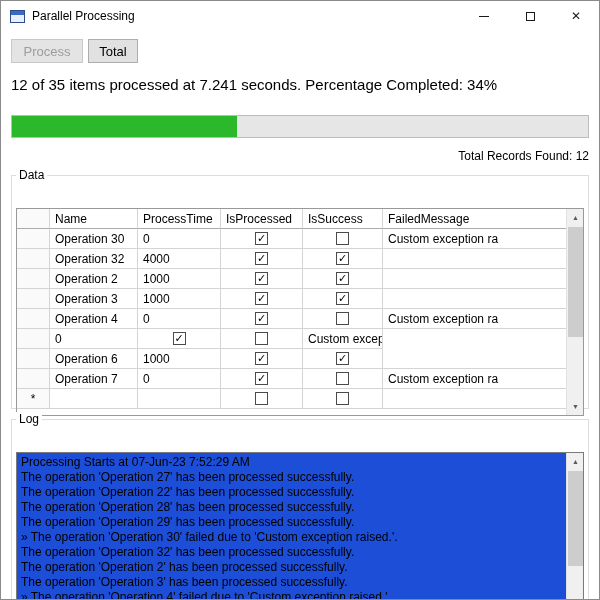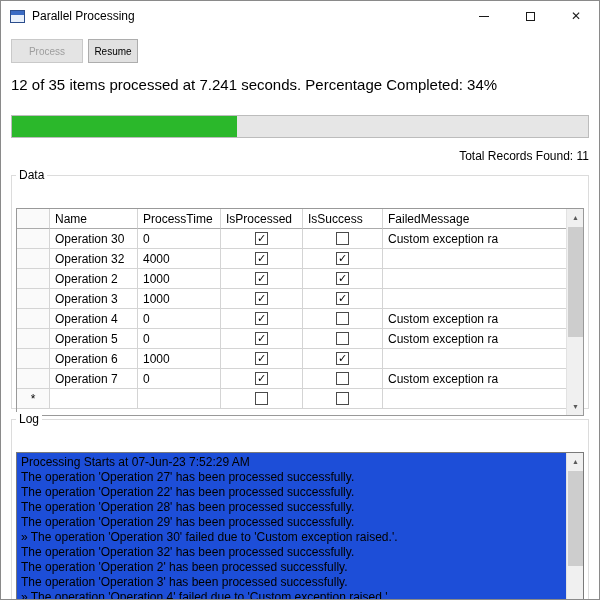--- a/index.html
+++ b/index.html
@@ -14,21 +14,21 @@
   .win-btns { margin-left:auto; display:flex; height:100%; }
   .win-btn { width:46px; height:100%; display:flex; align-items:center; justify-content:center; background:#fff; border:none; cursor:default; }
   .glyph-min { width:10px; height:1px; background:#1a1a1a; display:block; }
   .glyph-max { width:9px; height:9px; border:1px solid #1a1a1a; display:block; }
   .glyph-close { font-size:12px; color:#1a1a1a; line-height:1; }
 
   .content { flex:1; padding:8px 10px 0 10px; display:flex; flex-direction:column; }
 
   
   .btn-row { display:flex; align-items:center; }
-  .btn { height:24px; background:#e1e1e1; border:1px solid #adadad; font-size:10px; color:#000; text-align:center; }
+  .btn { height:24px; background:#e1e1e1; border:1px solid #adadad; font-size:13px; color:#000; text-align:center; }
   .btn-process { width:72px; margin-right:5px; background:#e4e4e4; border-color:#c9c9c9; color:#9d9d9d; }
   .btn-resume { width:50px; margin-right:13px; }
   .btn-cancel { width:62px; }
 
   
   .status-text { margin-top:13px; font-size:15px; color:#000; }
   .progress-track { margin-top:22px; height:23px; background:#e6e6e6; border:1px solid #bcbcbc; position:relative; }
   .progress-fill { position:absolute; left:0; top:0; bottom:0; background:#2bb82b; }
   .total-records { margin-top:11px; font-size:12px; text-align:right; color:#000; }
 
@@ -83,30 +83,30 @@
       <button class="win-btn">
           <span class="glyph-close">✕</span>
         </button>
     </div>
   </div>
 
   <div class="content">
 
     <div class="btn-row">
       <button class="btn btn-process" disabled="">Process</button>
-      <button class="btn btn-resume">Resume</button>
+      <button class="btn btn-resume">Total</button>
     </div>
 
     <div class="status-text">12 of 35 items processed at 7.241 seconds. Percentage Completed: 34%</div>
 
     <div class="progress-track">
       <div class="progress-fill" style="width: 39%; background: rgb(43, 184, 43);"></div>
     </div>
 
-    <div class="total-records">Total Records Found: 11</div>
+    <div class="total-records">Total Records Found: 12</div>
 
     <div class="groupbox group-data">
       <span class="groupbox-label">Data</span>
       <div class="grid">
         <div class="grid-header">
             <div class="cell rowhdr hdr"></div>
             <div class="cell hdr">Name</div>
             <div class="cell hdr">ProcessTime</div>
             <div class="cell hdr">IsProcessed</div>
             <div class="cell hdr">IsSuccess</div>
@@ -168,21 +168,20 @@
               <div class="cell center">
                 <div class="cb">✓</div>
               </div>
               <div class="cell center">
                 <div class="cb"></div>
               </div>
               <div class="cell">Custom exception ra</div>
             </div>
             <div class="grid-row">
               <div class="cell rowhdr"></div>
-              <div class="cell">Operation 5</div>
               <div class="cell">0</div>
               <div class="cell center">
                 <div class="cb">✓</div>
               </div>
               <div class="cell center">
                 <div class="cb"></div>
               </div>
               <div class="cell">Custom exception ra</div>
             </div>
             <div class="grid-row">

